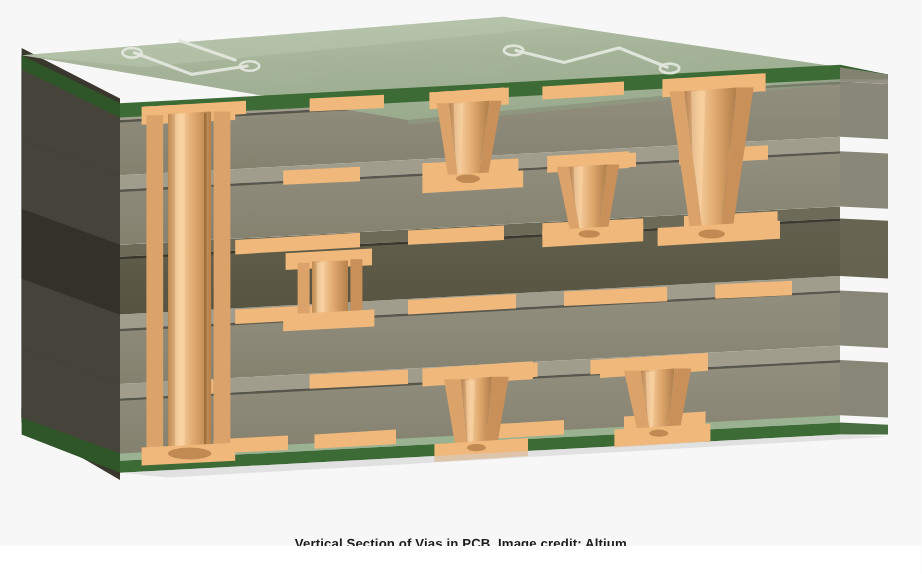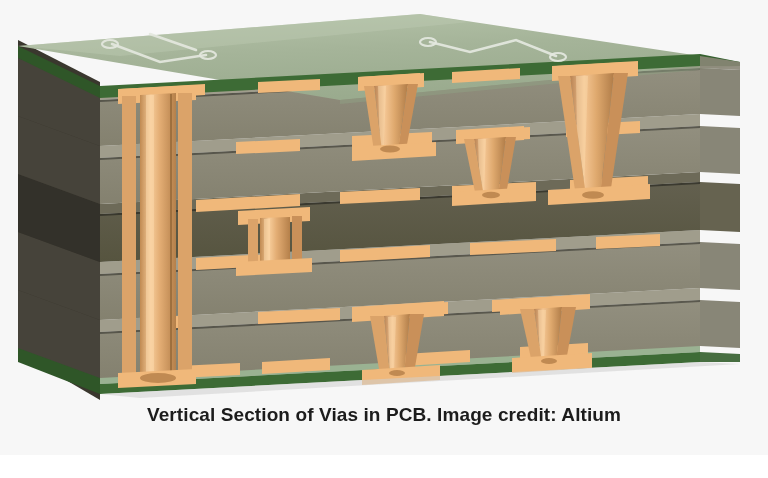--- a/index.html
+++ b/index.html
@@ -4,23 +4,23 @@
 <style>
   html,body{margin:0;padding:0;background:#ffffff;}
   body{width:768px;height:478px;overflow:hidden;
        font-family:"Liberation Sans", sans-serif;}
 
   #stage{position:relative;width:768px;height:478px;background:#f7f7f7;}
 
   #canvaswrap{position:absolute;left:0;top:0;width:768px;height:420px;}
   svg#pcb{display:block;width:768px;height:420px;}
 
-  #caption{position:absolute;left:0;top:404px;width:768px;
+  #caption{position:absolute;left:0;top:448px;width:768px;
            text-align:center;
-           font-size:19px;font-weight:bold;color:#1c1c1c;
+           font-size:11px;font-weight:bold;color:#1c1c1c;
            letter-spacing:.1px;
            font-family:"Liberation Sans", sans-serif;}
 
   #footer{position:absolute;left:0;top:455px;width:768px;height:23px;
           background:#ffffff;}
 </style>
 </head>
 <body>
 
 <div id="stage">

